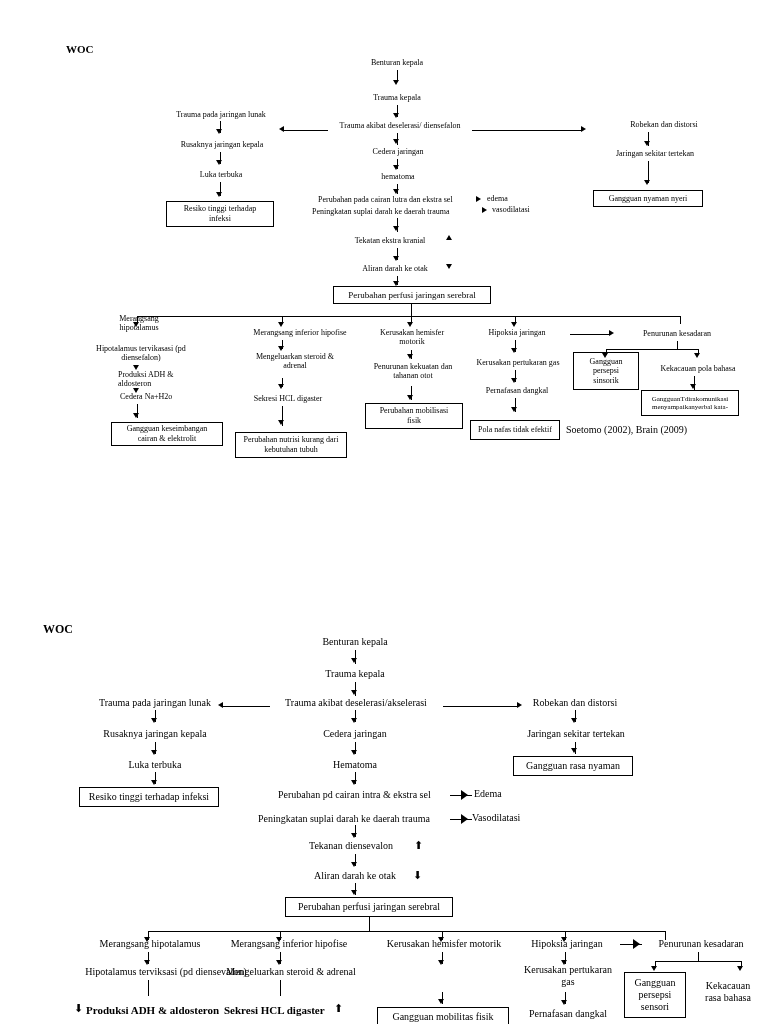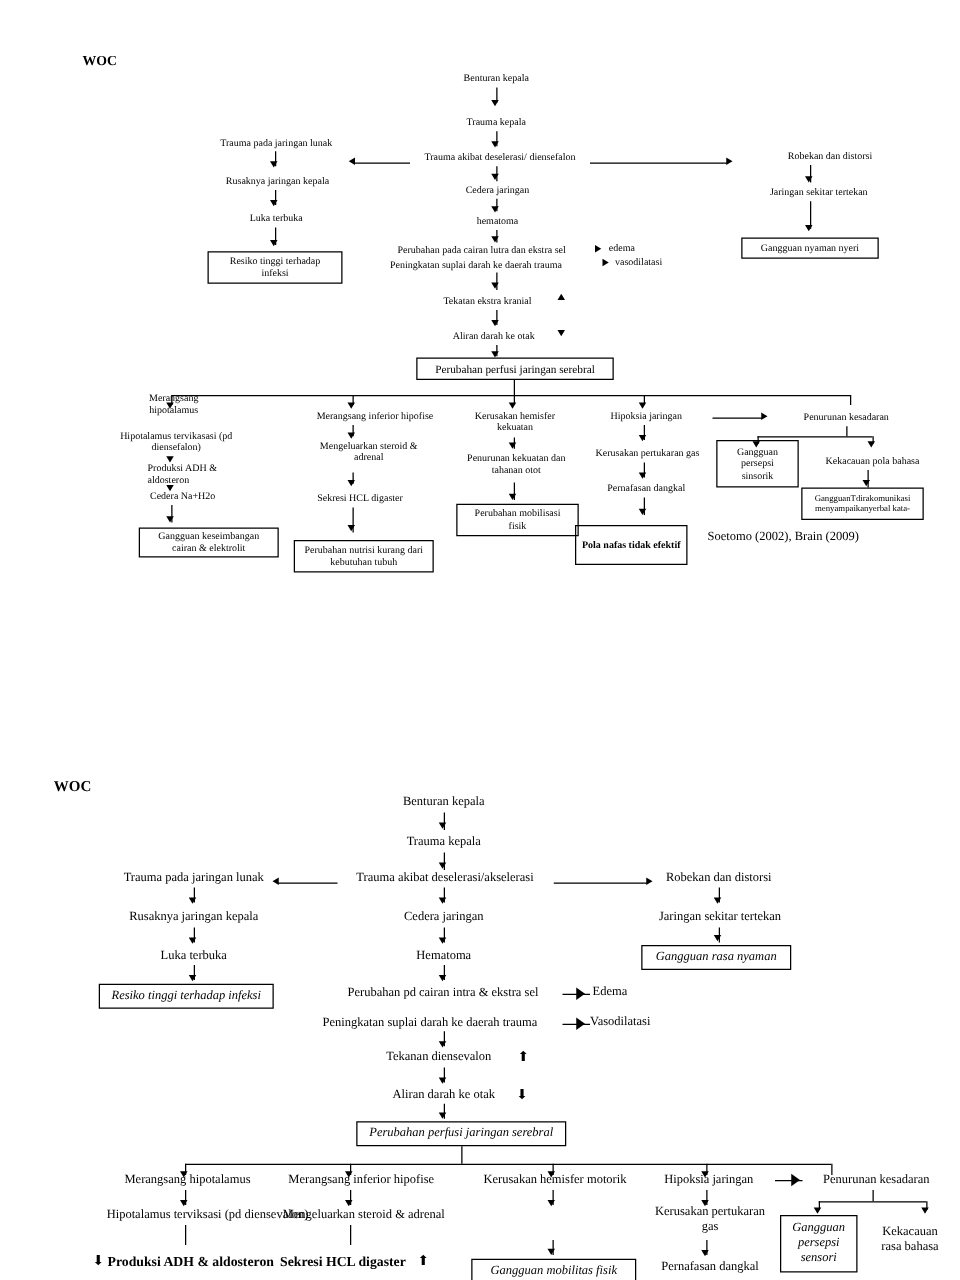--- a/index.html
+++ b/index.html
@@ -3,21 +3,21 @@
 <meta charset="utf-8">
 <style>
   html,body{margin:0;padding:0;background:#ffffff;}
   body{width:768px;height:1024px;position:relative;font-family:"Liberation Serif",serif;color:#000;}
   .canvas{position:relative;width:768px;height:1024px;overflow:hidden;}
   .lbl{position:absolute;font-size:8px;line-height:1.15;text-align:center;white-space:pre-line;}
   .lbl.sz10{font-size:10px;}
   .lbl.sz11{font-size:11px;}
   .box{position:absolute;border:1px solid #000;box-sizing:border-box;display:flex;align-items:center;justify-content:center;text-align:center;font-size:8px;line-height:1.2;white-space:pre-line;padding:1px 2px;}
   .box.sz9{font-size:9px;}
-  .box.sz10{font-size:10px;font-style:italic;}
+  .box.sz10{font-size:10px;}
   .title{position:absolute;font-weight:bold;}
   .vline{position:absolute;background:#000;width:1px;}
   .hline{position:absolute;background:#000;height:1px;}
   .arrowdn{position:absolute;width:0;height:0;border-left:3.5px solid transparent;border-right:3.5px solid transparent;border-top:5px solid #000;}
   .arrowrt{position:absolute;width:0;height:0;border-top:3.5px solid transparent;border-bottom:3.5px solid transparent;border-left:5px solid #000;}
   .arrowlt{position:absolute;width:0;height:0;border-top:3.5px solid transparent;border-bottom:3.5px solid transparent;border-right:5px solid #000;}
   .arrowup{position:absolute;width:0;height:0;border-left:3.5px solid transparent;border-right:3.5px solid transparent;border-bottom:5px solid #000;}
   .cite{position:absolute;font-size:10px;}
   .glyph{position:absolute;font-size:9px;}
 </style>
@@ -126,40 +126,40 @@
 adrenal</div>
   <div class="vline" style="left:282px;top:378px;height:9px;"></div>
   <div class="arrowdn" style="left:278px;top:384px;"></div>
   <div class="lbl" style="left:240px;top:394px;width:96px;">Sekresi HCL digaster</div>
   <div class="vline" style="left:282px;top:406px;height:20px;"></div>
   <div class="arrowdn" style="left:278px;top:420px;"></div>
   <div class="box" style="left:235px;top:432px;width:112px;height:26px;">Perubahan nutrisi kurang dari
 kebutuhan tubuh</div>
 
   <div class="lbl" style="left:367px;top:328px;width:90px;">Kerusakan hemisfer
-kekuatan</div>
+motorik</div>
   <div class="vline" style="left:411px;top:350px;height:9px;"></div>
   <div class="arrowdn" style="left:407px;top:354px;"></div>
   <div class="lbl" style="left:360px;top:362px;width:106px;">Penurunan kekuatan dan
 tahanan otot</div>
   <div class="vline" style="left:411px;top:386px;height:14px;"></div>
   <div class="arrowdn" style="left:407px;top:395px;"></div>
   <div class="box" style="left:365px;top:403px;width:98px;height:26px;">Perubahan mobilisasi
 fisik</div>
 
   <div class="lbl" style="left:473px;top:328px;width:88px;">Hipoksia jaringan</div>
   <div class="vline" style="left:515px;top:340px;height:12px;"></div>
   <div class="arrowdn" style="left:511px;top:348px;"></div>
   <div class="lbl" style="left:466px;top:358px;width:104px;">Kerusakan pertukaran gas</div>
   <div class="vline" style="left:515px;top:370px;height:12px;"></div>
   <div class="arrowdn" style="left:511px;top:378px;"></div>
   <div class="lbl" style="left:470px;top:386px;width:94px;">Pernafasan dangkal</div>
   <div class="vline" style="left:515px;top:398px;height:14px;"></div>
   <div class="arrowdn" style="left:511px;top:407px;"></div>
-  <div class="box" style="left:460px;top:420px;width:90px;height:32px;font-weight:bold;">Pola nafas tidak efektif</div>
+  <div class="box" style="left:470px;top:420px;width:90px;height:20px;">Pola nafas tidak efektif</div>
 
   <div class="hline" style="left:570px;top:334px;width:40px;"></div>
   <div class="arrowrt" style="left:609px;top:330px;"></div>
   <div class="lbl" style="left:622px;top:329px;width:110px;">Penurunan kesadaran</div>
   <div class="vline" style="left:677px;top:341px;height:8px;"></div>
   <div class="hline" style="left:606px;top:349px;width:92px;"></div>
   <div class="vline" style="left:606px;top:349px;height:6px;"></div>
   <div class="vline" style="left:698px;top:349px;height:6px;"></div>
   <div class="arrowdn" style="left:602px;top:353px;"></div>
   <div class="arrowdn" style="left:694px;top:353px;"></div>

